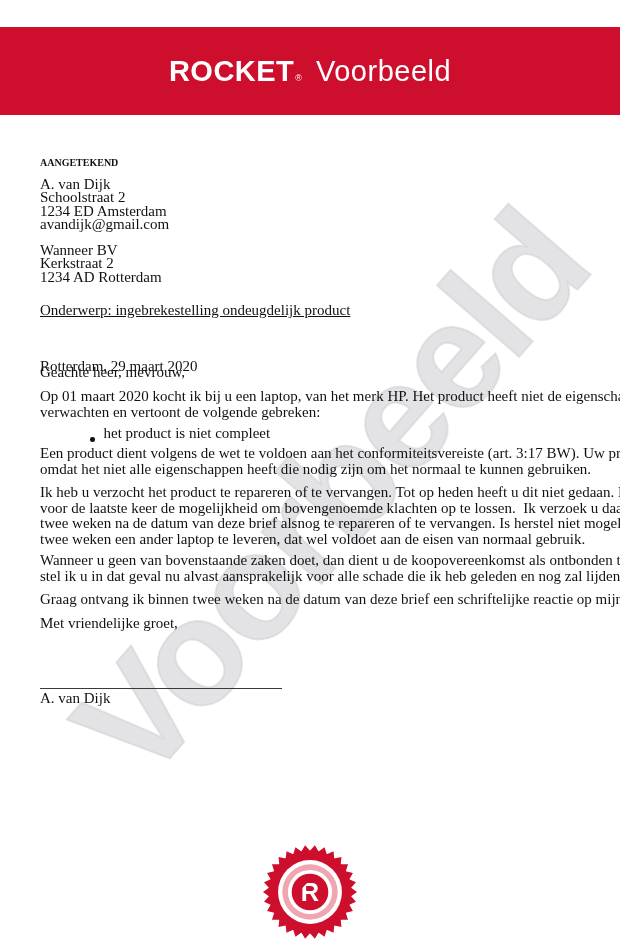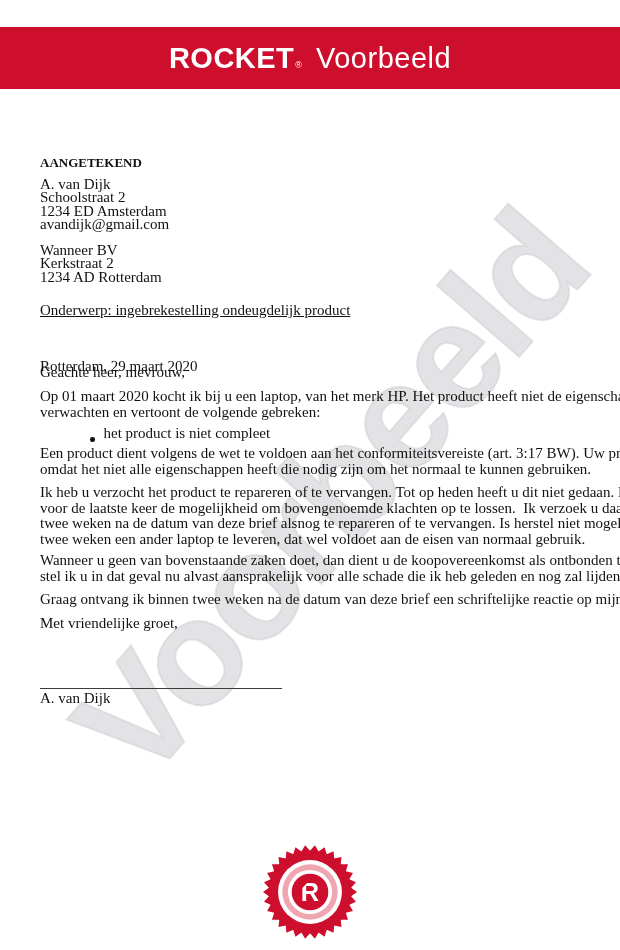--- a/index.html
+++ b/index.html
@@ -7,21 +7,21 @@
     --seal-pink:#efa6b0;
     --watermark-gray:#e3e3e6;
   }
   *{margin:0;padding:0;box-sizing:border-box;}
   html,body{background:#ffffff;}
   body{width:620px;height:950px;position:relative;overflow:hidden;
        font-family:"Liberation Serif",serif;color:#111;}
   .page{position:absolute;inset:0;background:#fff;overflow:hidden;}
 
   
-  .header{position:absolute;top:27px;left:0;width:620px;height:62px;
+  .header{position:absolute;top:27px;left:0;width:620px;height:88px;
           background:var(--brand-red,#ce0e2d);
           display:flex;align-items:center;justify-content:center;z-index:2;}
   .logo{font-family:"Liberation Sans",sans-serif;color:#fff;font-size:29px;
         white-space:nowrap;display:flex;align-items:baseline;}
   .logo .rocket{font-weight:bold;letter-spacing:.5px;}
   .logo .lawyer{font-weight:normal;letter-spacing:1px;}
   .logo .reg{font-size:9px;margin-left:1px;}
   .logo .voorbeeld{font-weight:normal;margin-left:14px;letter-spacing:.5px;}
 
   
@@ -29,21 +29,21 @@
              display:flex;align-items:center;justify-content:center;
              transform:rotate(-49deg);z-index:0;pointer-events:none;
              font-family:"Liberation Sans",sans-serif;font-weight:bold;
              font-size:150px;letter-spacing:-4px;color:var(--watermark-gray,#e3e3e6);
              -webkit-text-stroke:2px rgba(208,208,214,.55);white-space:nowrap;}
 
   
   .blk{position:absolute;left:40px;z-index:1;font-size:15px;line-height:15.5px;
        white-space:pre;}
   .addr{line-height:13.4px;}
-  .label{top:155px;font-weight:bold;font-size:13px;}
+  .label{top:155px;font-weight:bold;font-size:10px;}
   .sender{top:178px;}
   .recipient{top:244px;}
   .subject{top:303px;text-decoration:underline;}
   .dateline{top:359px;text-align:right;}
   .salutation{top:365px;text-align:center;}
   .p-intro{top:389px;}
   .defect{top:426px;left:90px;display:flex;align-items:flex-end;}
   .defect .dot{width:4.5px;height:4.5px;border-radius:50%;background:#111;
                margin:5px 9px 0 0;flex:0 0 auto;}
   .p-conformity{top:446px;}

